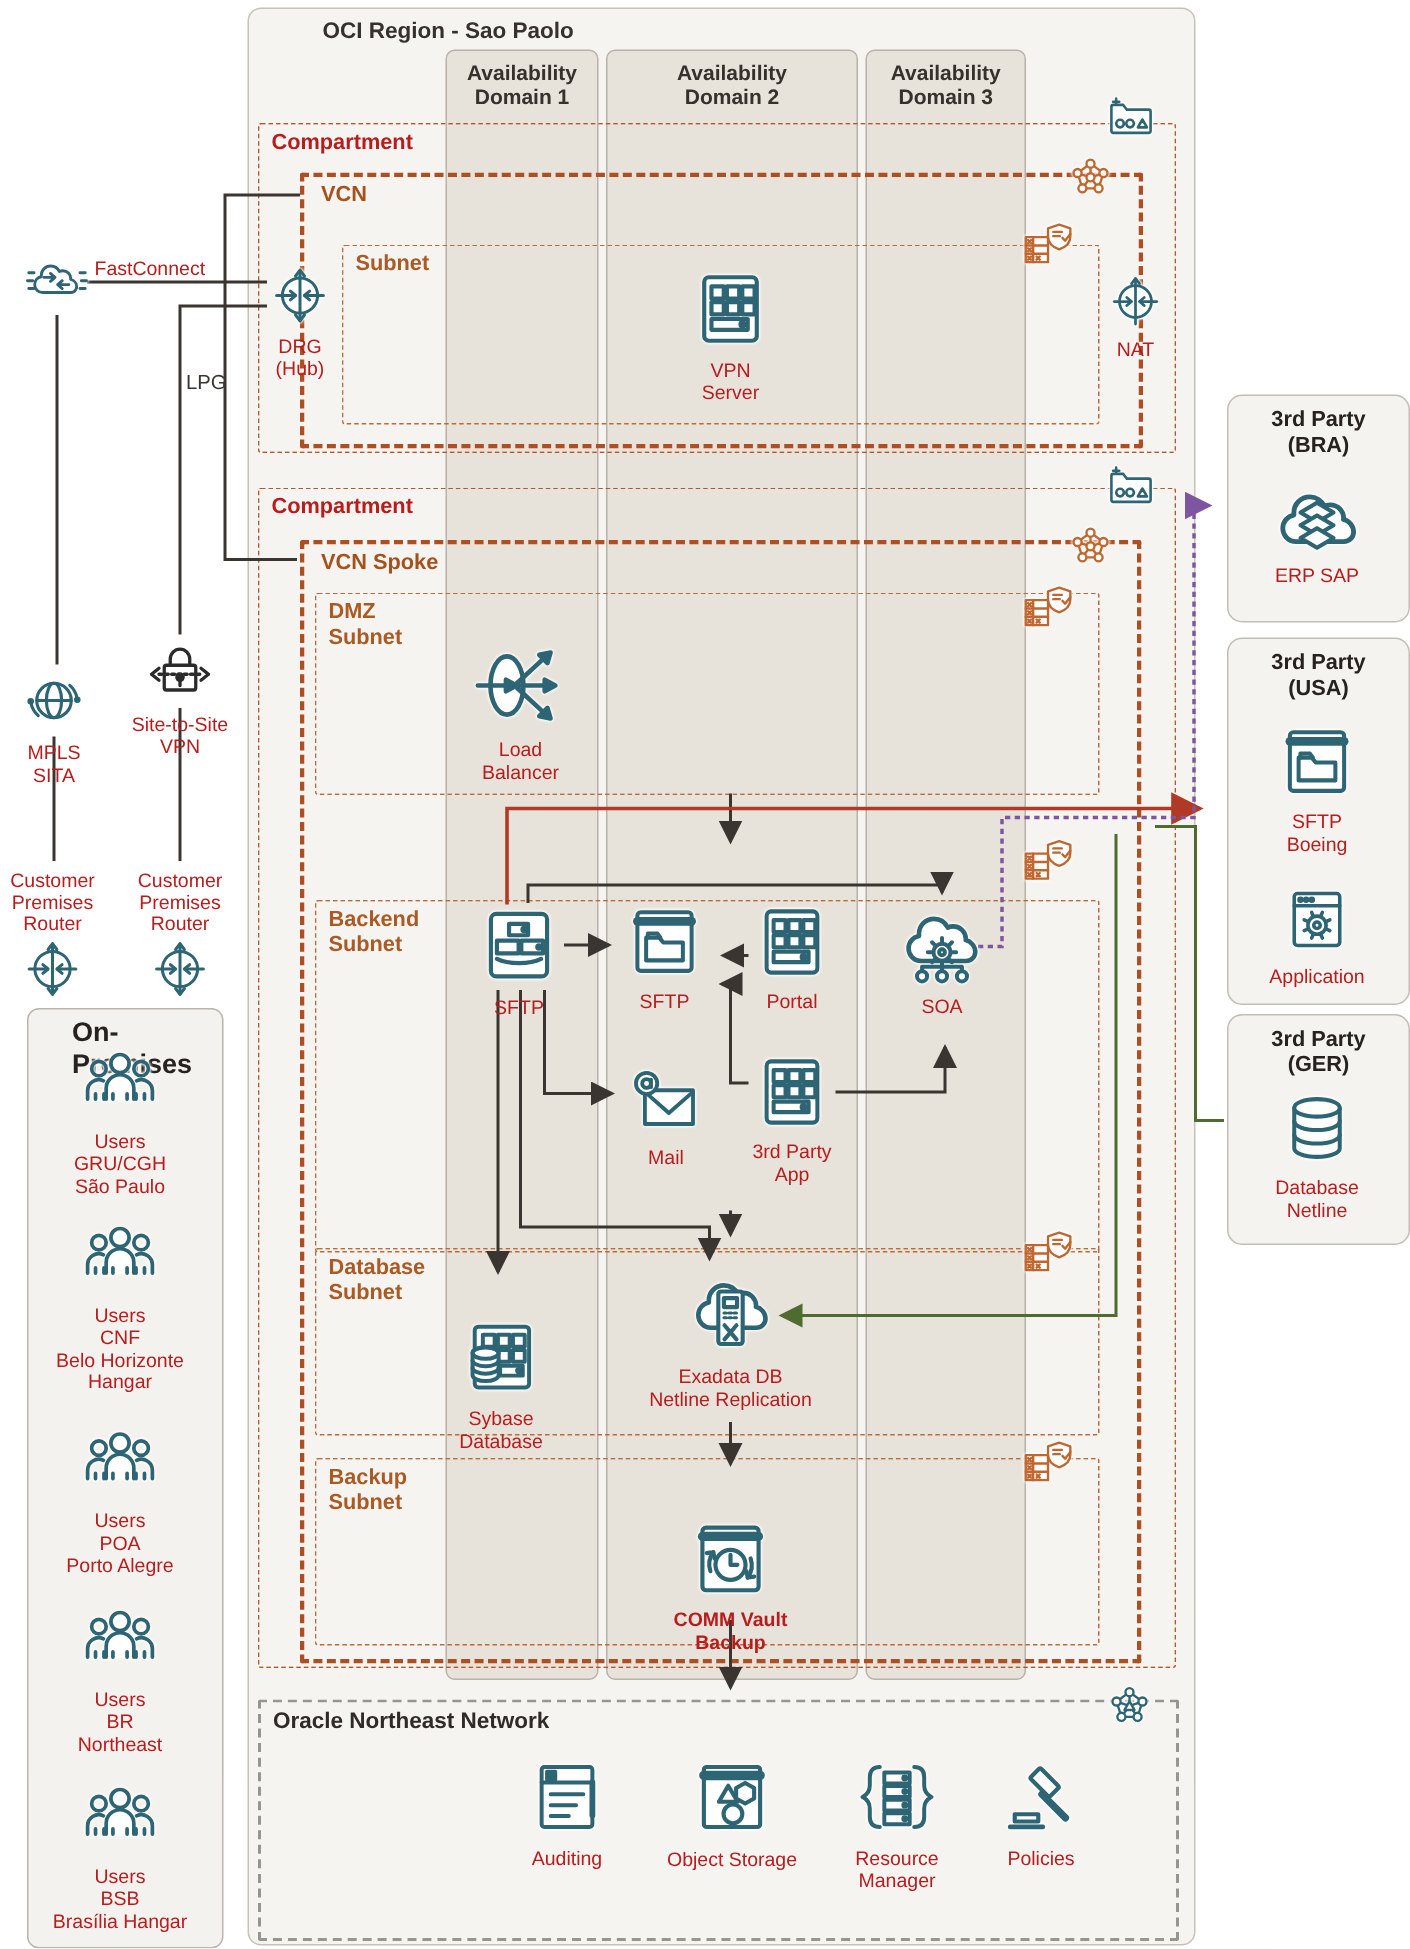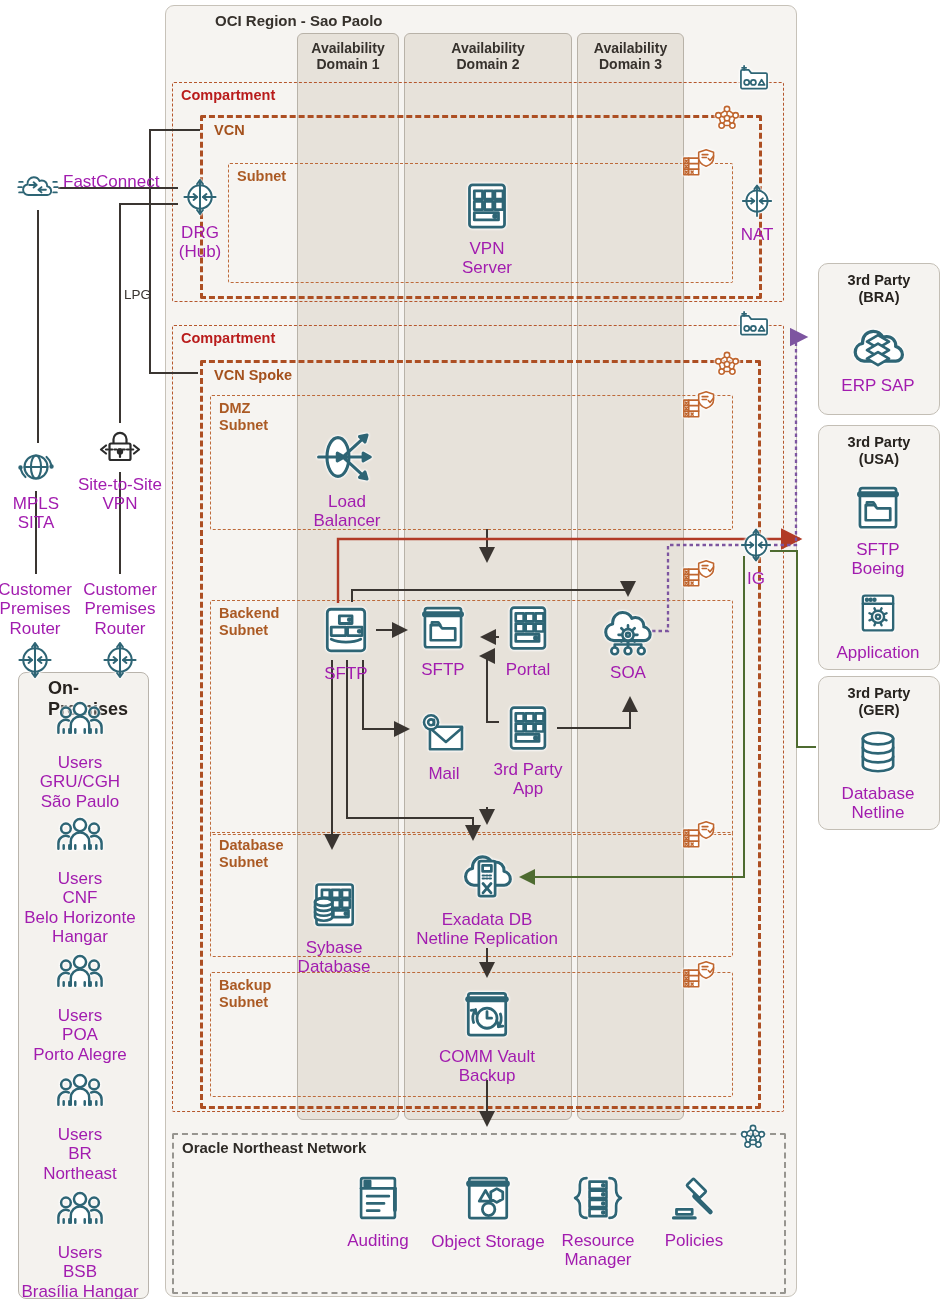--- a/index.html
+++ b/index.html
@@ -23,23 +23,23 @@
   .kind-subnet>.container-label{color:#ab5a24;}
   .kind-osn{border:2px dashed #979590;}
   .kind-osn>.container-label{color:#2f2b27;font-size:15px;}
   .kind-panel{background:#f4f2ee;border:1.5px solid #b9b4ac;border-radius:8px;}
   .kind-panel>.container-label{color:#26221e;font-size:18px;left:10px;top:5px;margin-left:19px;}
   .kind-panel3{background:#f5f3f0;border:1.5px solid #c3beb5;border-radius:10px;}
   .kind-panel3>.container-label{color:#26221e;font-size:14.5px;left:0;right:0;top:8px;text-align:center;}
   #connectors{z-index:4;pointer-events:none;}
   .node,.badge{position:absolute;z-index:5;text-align:center;}
   .node svg,.badge svg{filter:drop-shadow(0 0 1px #ffffff) drop-shadow(0 0 1px #ffffff);}
-  .node .lbl{font-size:17px;line-height:1.14;white-space:pre-line;color:#a21caf;}
+  .node .lbl{font-size:13px;line-height:1.14;white-space:pre-line;color:#b91c1c;}
   .node .lbl.side{position:absolute;left:46px;top:5px;text-align:left;white-space:nowrap;}
-  .misc-label{position:absolute;z-index:5;font-size:13.5px;color:#3a3531;margin-top:40px;}
+  .misc-label{position:absolute;z-index:5;font-size:13.5px;color:#3a3531;}
 </style>
 </head>
 <body>
 
 <div class="canvas">
 
   <div id="region-box">
     <div id="region-title">OCI Region - Sao Paolo</div>
   </div>
 
@@ -393,32 +393,20 @@
             <rect x="22" y="11.5" width="6.8" height="6.8"></rect>
             <rect x="30.5" y="11.5" width="6.8" height="6.8"></rect>
             <rect x="13.5" y="20.2" width="6.8" height="6.8"></rect>
             <rect x="22" y="20.2" width="6.8" height="6.8"></rect>
             <rect x="30.5" y="20.2" width="6.8" height="6.8"></rect>
             <rect x="13.5" y="29.5" width="20" height="6"></rect>
             <circle cx="30.6" cy="32.5" r="1.1" fill="#2e6575"></circle>
           </g>
         </svg><div class="lbl">3rd Party
 App</div></div>
-      <div class="node" style="left: 676px; top: 525px; width: 160px;"><svg width="40" height="40" viewBox="0 0 48 48">
-          <g fill="none" stroke="#2e6575" stroke-width="2.2" stroke-linecap="round" stroke-linejoin="round">
-            <circle cx="24" cy="24" r="12.8" fill="#fff"></circle>
-            <path d="M7,24 H20.5"></path>
-            <path d="M17,20.8 L20.8,24 L17,27.2"></path>
-            <path d="M41,24 H27.5"></path>
-            <path d="M31,20.8 L27.2,24 L31,27.2"></path>
-            <path d="M24,6 V42"></path>
-            <path d="M20.8,9.8 L24,5.5 L27.2,9.8"></path>
-            <path d="M20.8,38.2 L24,42.5 L27.2,38.2"></path>
-          </g>
-        </svg><div class="lbl">IG</div></div>
       <div class="node" style="left: 254px; top: 876px; width: 160px;"><svg width="58" height="58" viewBox="0 0 48 48">
           <g fill="none" stroke="#2e6575" stroke-width="2.2" stroke-linecap="round" stroke-linejoin="round">
             <rect x="9.5" y="7" width="30" height="33.5" rx="2" fill="#fff"></rect>
             <rect x="14" y="11.5" width="6.5" height="6.5"></rect>
             <rect x="22.3" y="11.5" width="6.5" height="6.5"></rect>
             <rect x="30.6" y="11.5" width="6.5" height="6.5"></rect>
             <rect x="22.3" y="19.8" width="6.5" height="6.5"></rect>
             <rect x="30.6" y="19.8" width="6.5" height="6.5"></rect>
             <rect x="23.5" y="28.5" width="12.5" height="5.5"></rect>
             <circle cx="33.8" cy="31.2" r="0.9" fill="#2e6575"></circle>
@@ -433,21 +421,21 @@
             <g transform="translate(-1,-4.5) scale(1.12)">
               <path d="M13,32 C9.7,32 7,29.3 7,26 C7,23 9.1,20.5 12,20 L12,19 C12,15 15.2,11.8 19.2,11.8 C22.1,11.8 24.6,13.5 25.8,16 C26.6,15.6 27.5,15.4 28.4,15.4 C31.8,15.4 34.5,18.1 34.5,21.5 L34.4,22 C37,22.6 39,25 39,27.7 C39,30.1 37,32 34.6,32 Z" fill="#fff"></path>
             </g>
             <rect x="17.5" y="12" width="13" height="28" rx="1.5" fill="#fff"></rect>
             <rect x="20.5" y="15.5" width="7" height="4.8"></rect>
             <path d="M20.5,23.5 h7 M20.5,26 h7" stroke-dasharray="1.3,1.4" stroke-width="1.6"></path>
             <path d="M20.8,30 l6.4,7.5 M27.2,30 l-6.4,7.5"></path>
           </g>
         </svg><div class="lbl">Exadata DB
 Netline Replication</div></div>
-      <div class="node" style="left: 407px; top: 985px; width: 160px;"><svg width="58" height="58" viewBox="0 0 48 48">
+      <div class="node" style="left: 407px; top: 1010px; width: 160px; font-weight: bold;"><svg width="58" height="58" viewBox="0 0 48 48">
           <g fill="none" stroke="#2e6575" stroke-width="2.3" stroke-linecap="round" stroke-linejoin="round">
             <rect x="8.5" y="7" width="31" height="34.5" rx="2" fill="#fff"></rect>
             <path d="M8.5,11.8 h31" stroke-width="5"></path>
             <circle cx="24" cy="27.5" r="8.3" fill="#fff"></circle>
             <path d="M24,27.5 V22 M24,27.5 h3.8"></path>
             <path d="M12.9,31 a11.6,11.6 0 0 1 1.6,-10.5"></path>
             <path d="M14.5,20.5 l-3.6,0.5 M14.5,20.5 l0.7,3.5"></path>
             <path d="M35.1,24 a11.6,11.6 0 0 1 -1.6,10.5"></path>
             <path d="M33.5,34.5 l3.6,-0.5 M33.5,34.5 l-0.7,-3.5"></path>
           </g>

